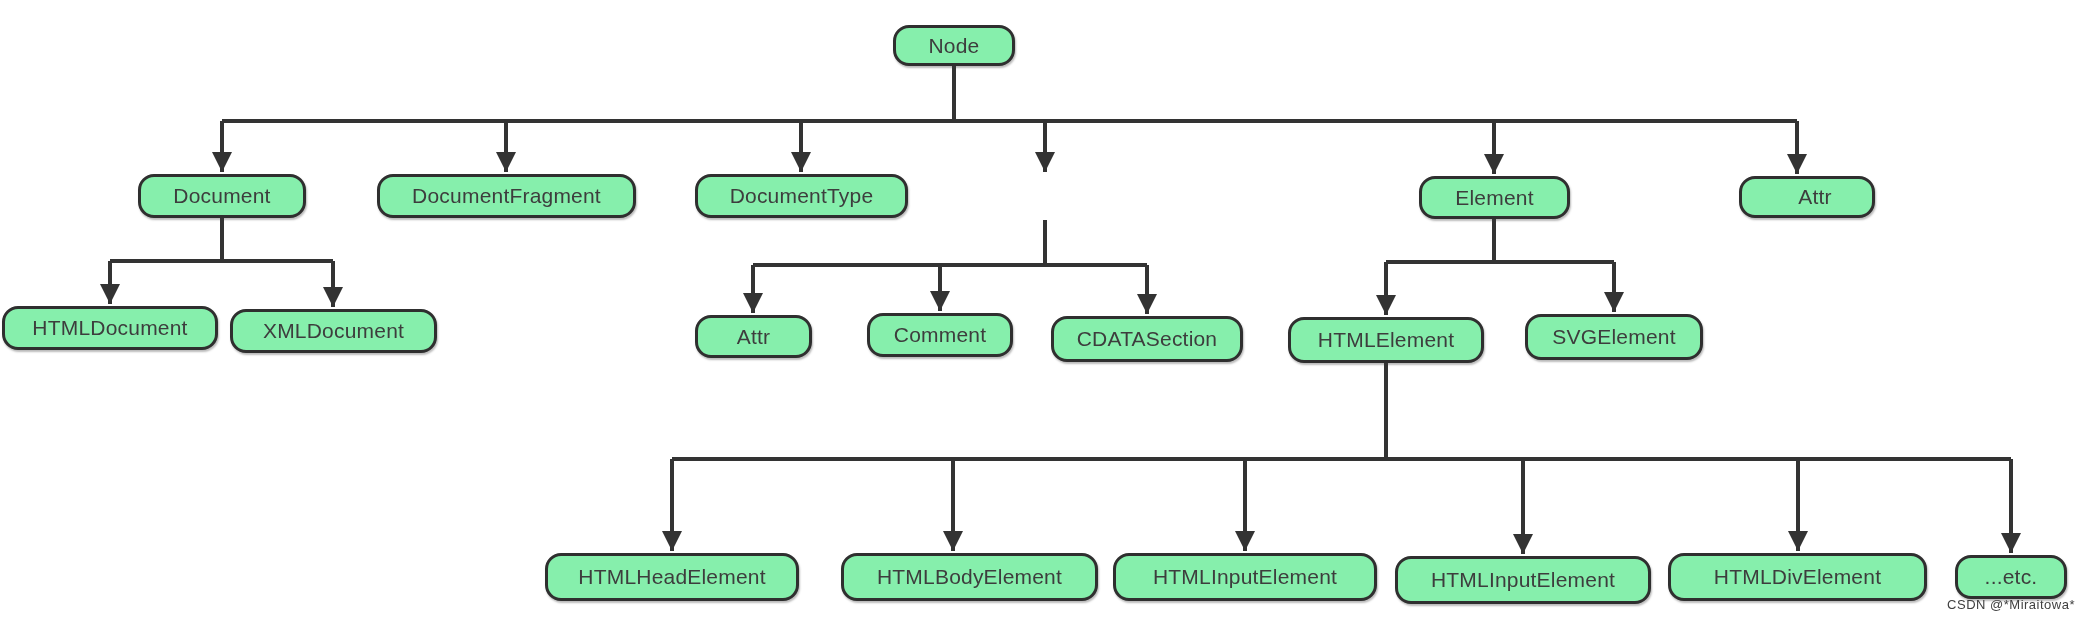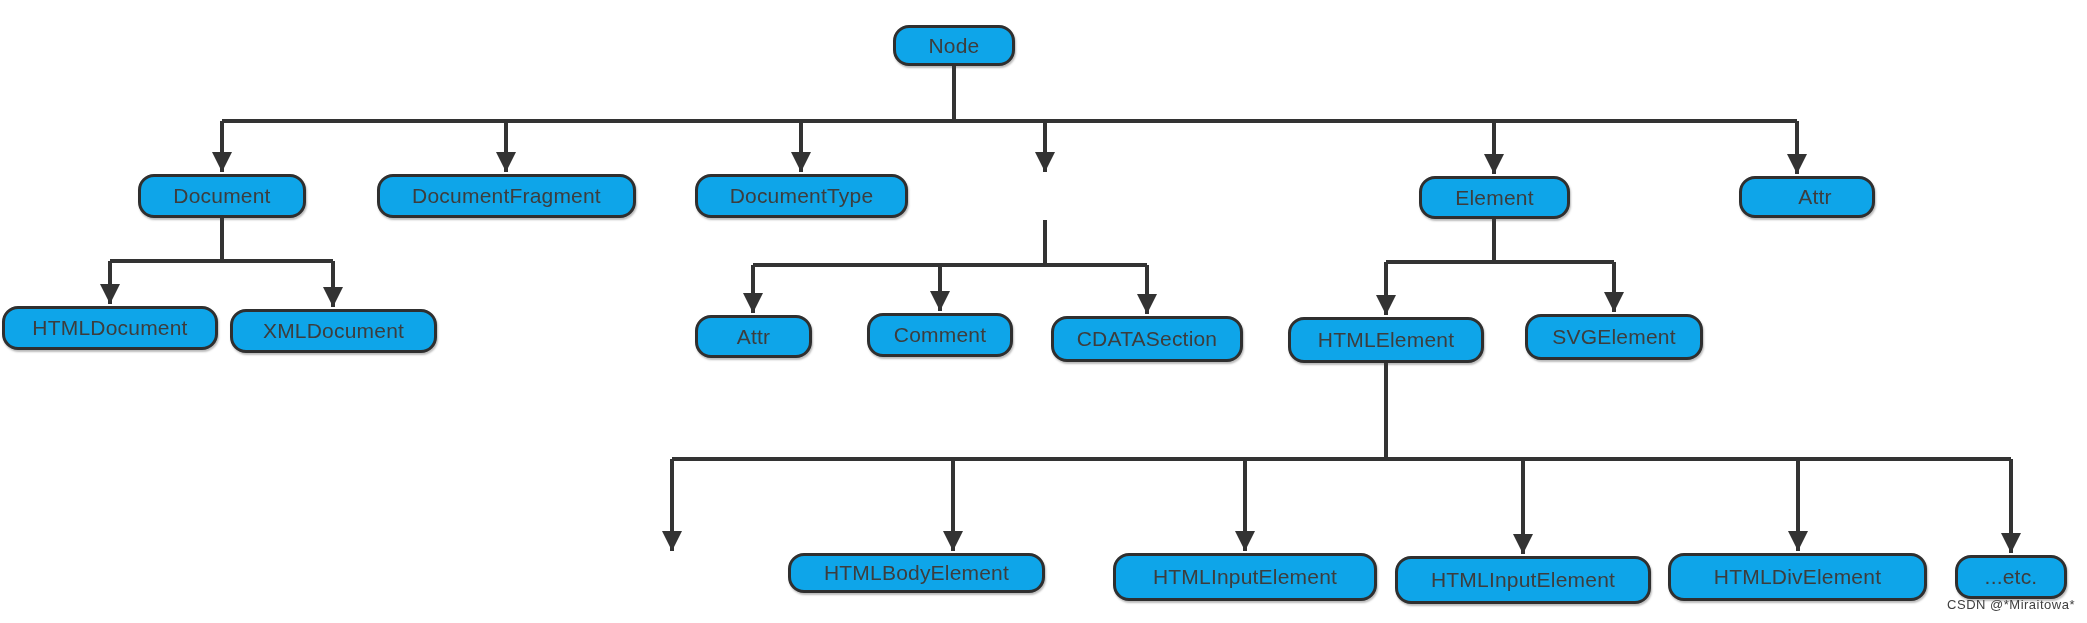--- a/index.html
+++ b/index.html
@@ -7,21 +7,21 @@
     position:relative;
     width:2087px;height:623px;
     background:#ffffff;
     overflow:hidden;
     font-family:"Liberation Sans","DejaVu Sans",sans-serif;
   }
   .wires{position:absolute;left:0;top:0;width:100%;height:100%;}
   .dnode{
     position:absolute;
     box-sizing:border-box;
-    background:#0ea5e9;
+    background:#86efac;
     border:3.5px solid #2f2f2f;
     border-radius:16px;
     display:flex;align-items:center;justify-content:center;
     color:#3d3d3d;
     font-size:21px;
     letter-spacing:0.2px;
     box-shadow:1px 2px 2px rgba(60,60,60,0.35);
     white-space:nowrap;
   }
   .watermark{
@@ -114,21 +114,24 @@
   <div class="dnode" style="left:1051px;top:316px;width:192px;height:46px;">
     <span>CDATASection</span>
   </div>
   <div class="dnode" style="left:1288px;top:317px;width:196px;height:46px;">
     <span>HTMLElement</span>
   </div>
   <div class="dnode" style="left:1525px;top:314px;width:178px;height:46px;">
     <span>SVGElement</span>
   </div>
 
-  <div class="dnode" style="left:788px;top:553px;width:257px;height:40px;">
+  <div class="dnode" style="left:545px;top:553px;width:254px;height:48px;">
+    <span>HTMLHeadElement</span>
+  </div>
+  <div class="dnode" style="left:841px;top:553px;width:257px;height:48px;">
     <span>HTMLBodyElement</span>
   </div>
   <div class="dnode" style="left:1113px;top:553px;width:264px;height:48px;">
     <span>HTMLInputElement</span>
   </div>
   <div class="dnode" style="left:1395px;top:556px;width:256px;height:48px;">
     <span>HTMLInputElement</span>
   </div>
   <div class="dnode" style="left:1668px;top:553px;width:259px;height:48px;">
     <span>HTMLDivElement</span>

